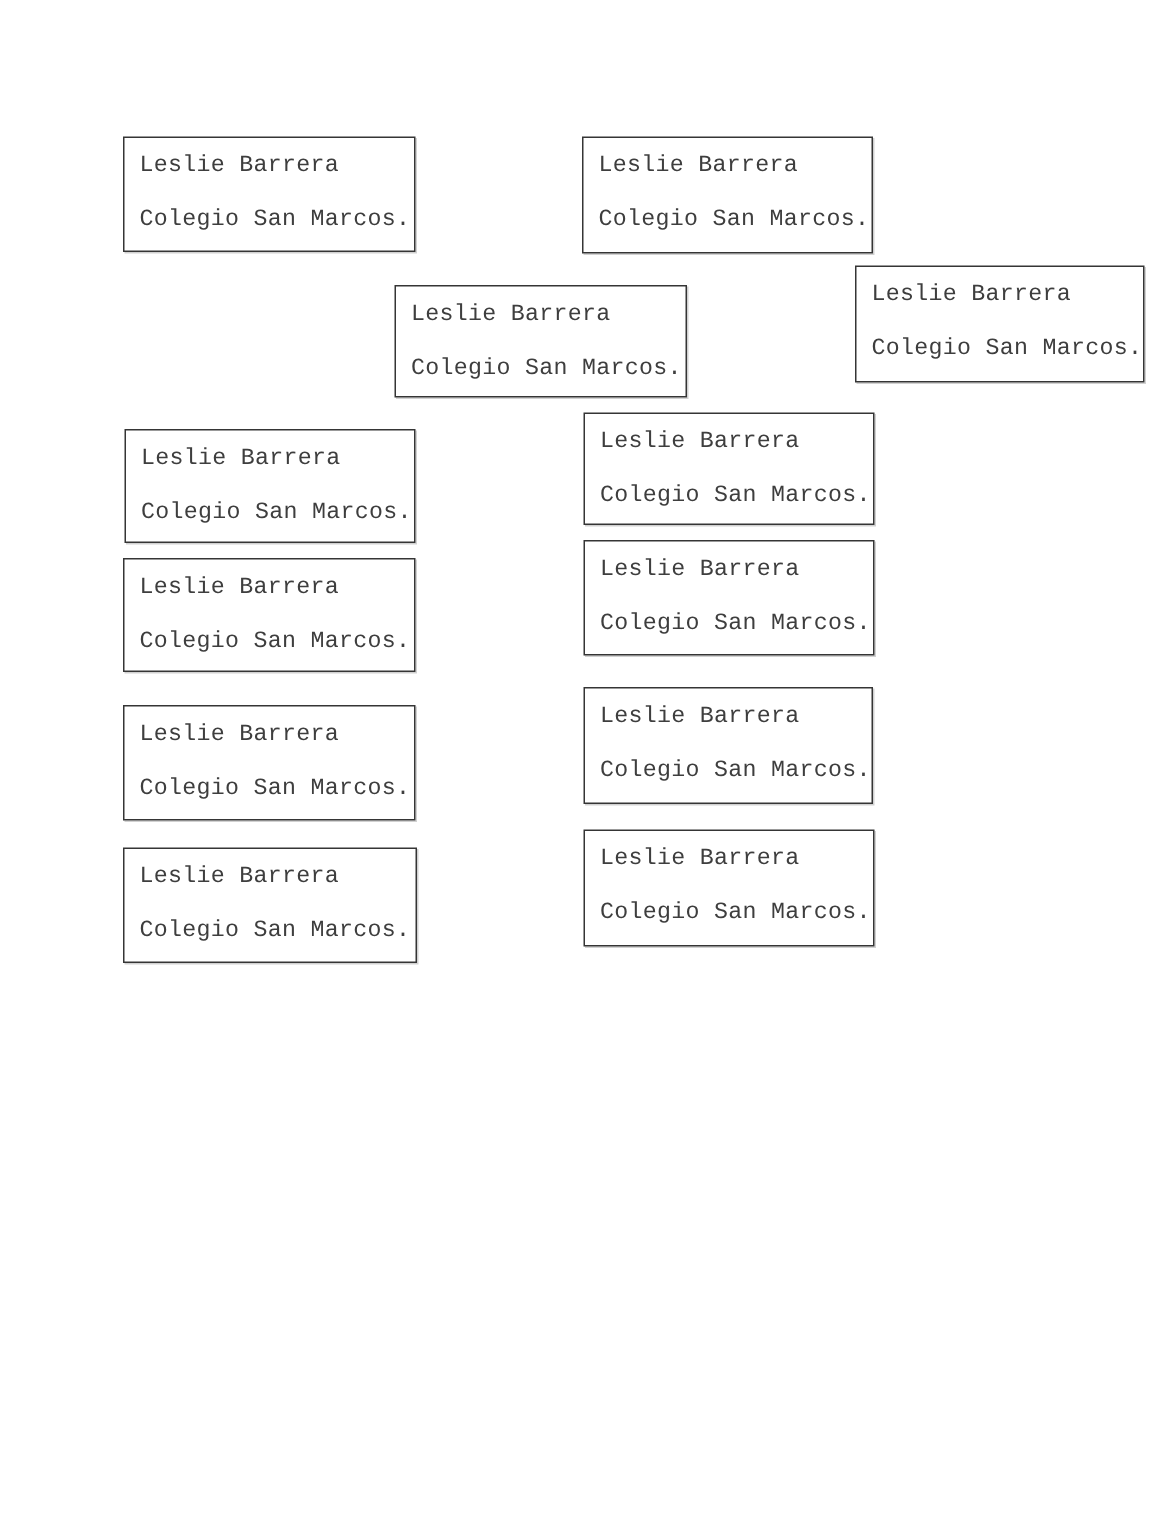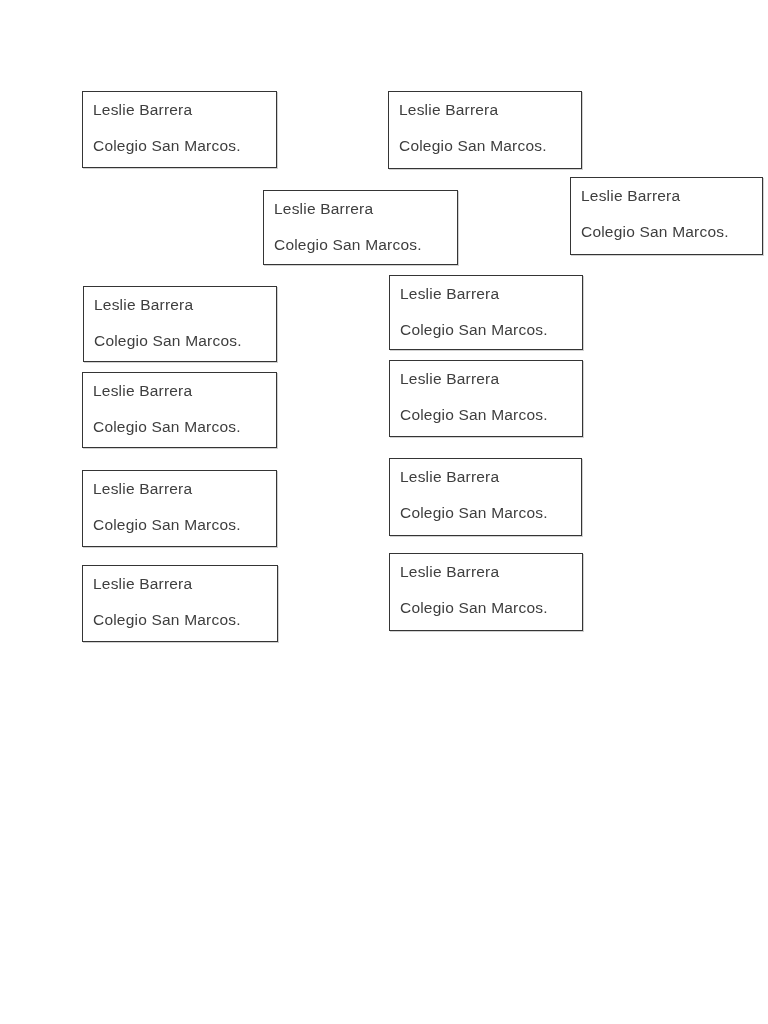--- a/index.html
+++ b/index.html
@@ -6,21 +6,21 @@
     margin: 0;
     padding: 0;
     background: #ffffff;
   }
   .page {
     position: relative;
     width: 768px;
     height: 1024px;
     background: #ffffff;
     overflow: hidden;
-    font-family: Liberation Sans, sans-serif;
+    font-family: Liberation Mono, monospace;
   }
   .label-box {
     position: absolute;
     box-sizing: border-box;
     background: #ffffff;
     border: 1.5px solid #353535;
     box-shadow: 1px 1px 0 rgba(0,0,0,0.18);
     color: #3e3e3e;
     font-size: 15.5px;
     letter-spacing: 0.2px;

